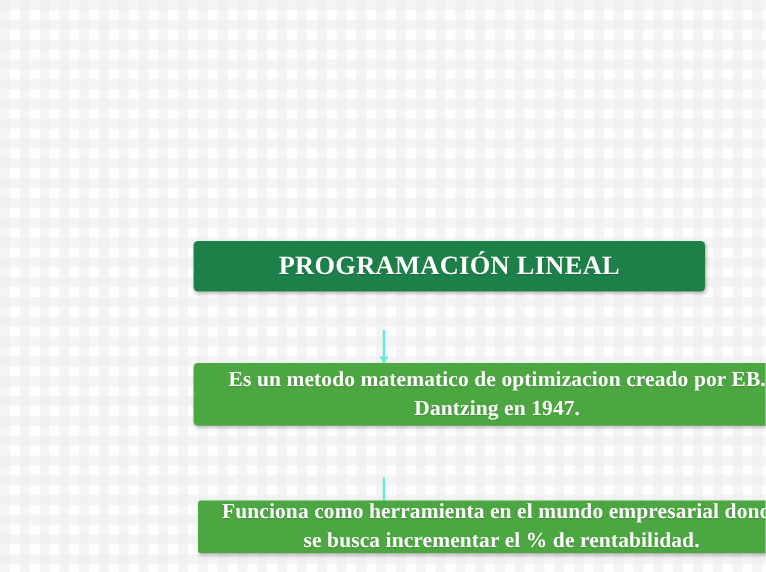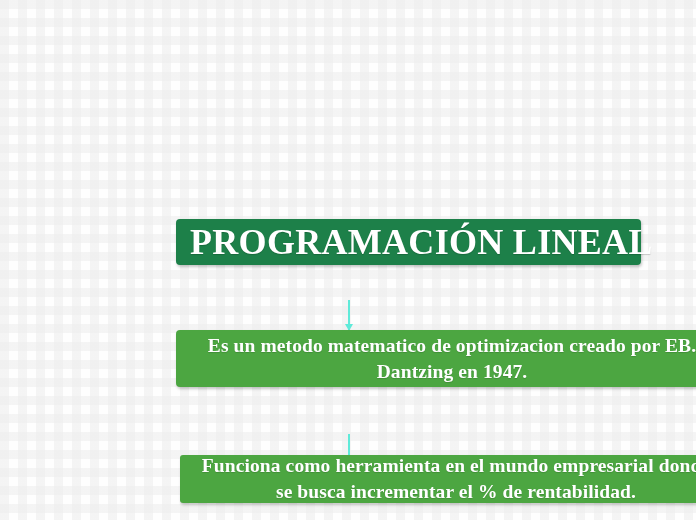--- a/index.html
+++ b/index.html
@@ -62,21 +62,21 @@
     justify-content: center;
   }
 
   
   #node-root {
     left: 176px;
     top: 219px;
     width: 465px;
     height: 46px;
     background-color: #1d8049;
-    font-size: 36px;
+    font-size: 24px;
     line-height: 34px;
     padding: 0 14px;
     letter-spacing: 0.3px;
     text-shadow: 0 1px 1px rgba(0,0,0,0.18);
   }
 
   
   .node.child {
     background-color: #4ca641;
     font-size: 19.5px;

